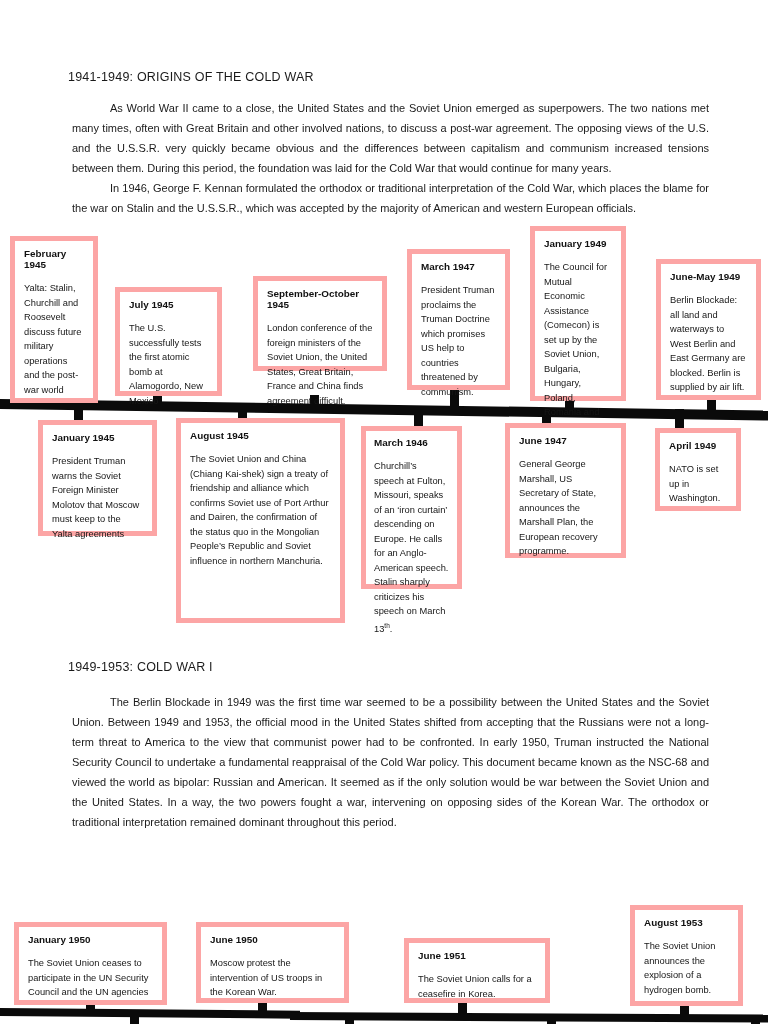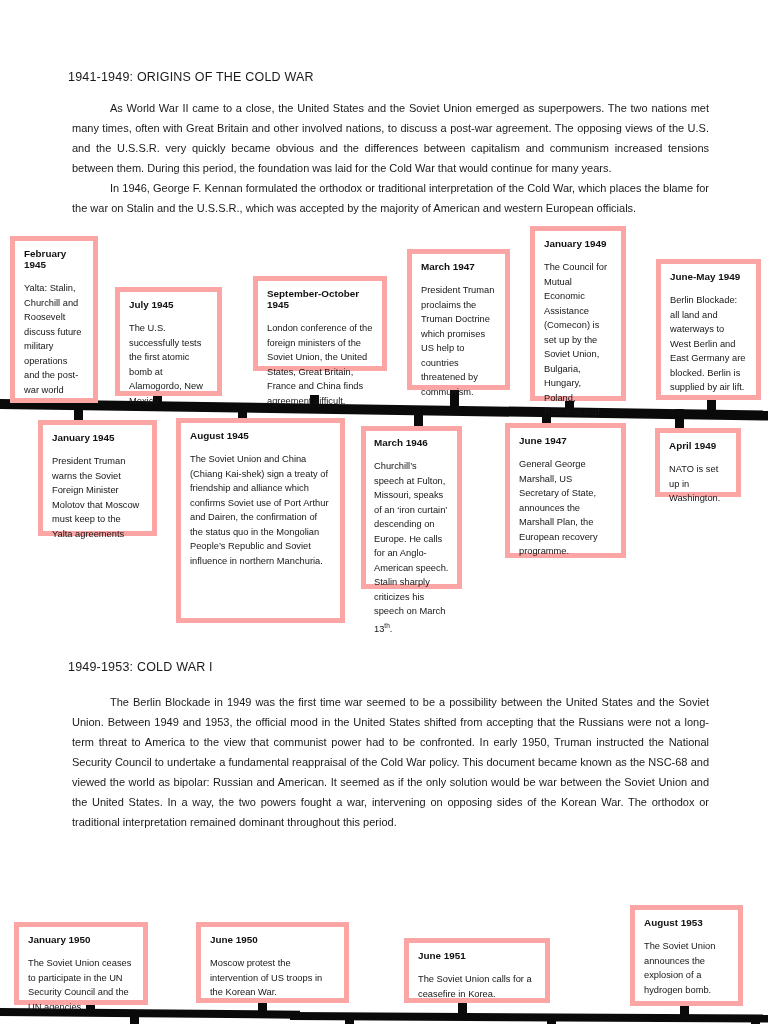--- a/index.html
+++ b/index.html
@@ -123,42 +123,42 @@
     <div class="event-text">The Soviet Union and China (Chiang Kai-shek) sign a treaty of friendship and alliance which confirms Soviet use of Port Arthur and Dairen, the confirmation of the status quo in the Mongolian People’s Republic and Soviet influence in northern Manchuria.</div>
   </div>
   <div class="event-box" style="left:361px; top:426px; width:101px; height:163px; padding:6px 8px;">
     <div class="event-date">March 1946</div>
     <div class="event-text"><span>Churchill’s speech at Fulton, Missouri, speaks of an ‘iron curtain’ descending on Europe. He calls for an Anglo-American speech. Stalin sharply criticizes his speech on March 13</span><sup>th</sup><span>.</span></div>
   </div>
   <div class="event-box" style="left:505px; top:423px; width:121px; height:135px;">
     <div class="event-date">June 1947</div>
     <div class="event-text">General George Marshall, US Secretary of State, announces the Marshall Plan, the European recovery programme.</div>
   </div>
-  <div class="event-box" style="left:655px; top:428px; width:86px; height:69px;">
+  <div class="event-box" style="left:655px; top:428px; width:86px; height:83px;">
     <div class="event-date">April 1949</div>
     <div class="event-text">NATO is set up in Washington.</div>
   </div>
 
   <h2 class="section-heading" style="top:660px;">1949-1953: COLD WAR I</h2>
   <p class="body-para" style="top:688px;">The Berlin Blockade in 1949 was the first time war seemed to be a possibility between the United States and the Soviet Union. Between 1949 and 1953, the official mood in the United States shifted from accepting that the Russians were not a long-term threat to America to the view that communist power had to be confronted. In early 1950, Truman instructed the National Security Council to undertake a fundamental reappraisal of the Cold War policy. This document became known as the NSC-68 and viewed the world as bipolar: Russian and American. It seemed as if the only solution would be war between the Soviet Union and the United States. In a way, the two powers fought a war, intervening on opposing sides of the Korean War. The orthodox or traditional interpretation remained dominant throughout this period.</p>
 
   <div class="tl-line" style="left:-2px; top:1008px; width:302px; height:8px; transform:rotate(0.5deg);"></div>
   <div class="tl-line" style="left:290px; top:1012px; width:480px; height:8px; transform:rotate(0.3deg);"></div>
 
   <div class="connector" style="left:86px; top:1003px; height:10px;"></div>
   <div class="connector" style="left:258px; top:1001px; height:12px;"></div>
   <div class="connector" style="left:458px; top:1001px; height:14px;"></div>
   <div class="connector" style="left:680px; top:1004px; height:12px;"></div>
 
   <div class="connector" style="left:130px; top:1014px; height:10px;"></div>
   <div class="connector" style="left:345px; top:1017px; height:7px;"></div>
   <div class="connector" style="left:547px; top:1018px; height:6px;"></div>
   <div class="connector" style="left:751px; top:1018px; height:6px;"></div>
 
-  <div class="event-box" style="left:14px; top:922px; width:134px; height:83px;">
+  <div class="event-box" style="left:14px; top:922px; width:153px; height:83px;">
     <div class="event-date">January 1950</div>
     <div class="event-text">The Soviet Union ceases to participate in the UN Security Council and the UN agencies</div>
   </div>
   <div class="event-box" style="left:196px; top:922px; width:153px; height:81px;">
     <div class="event-date">June 1950</div>
     <div class="event-text">Moscow protest the intervention of US troops in the Korean War.</div>
   </div>
   <div class="event-box" style="left:404px; top:938px; width:146px; height:65px;">
     <div class="event-date">June 1951</div>
     <div class="event-text">The Soviet Union calls for a ceasefire in Korea.</div>

